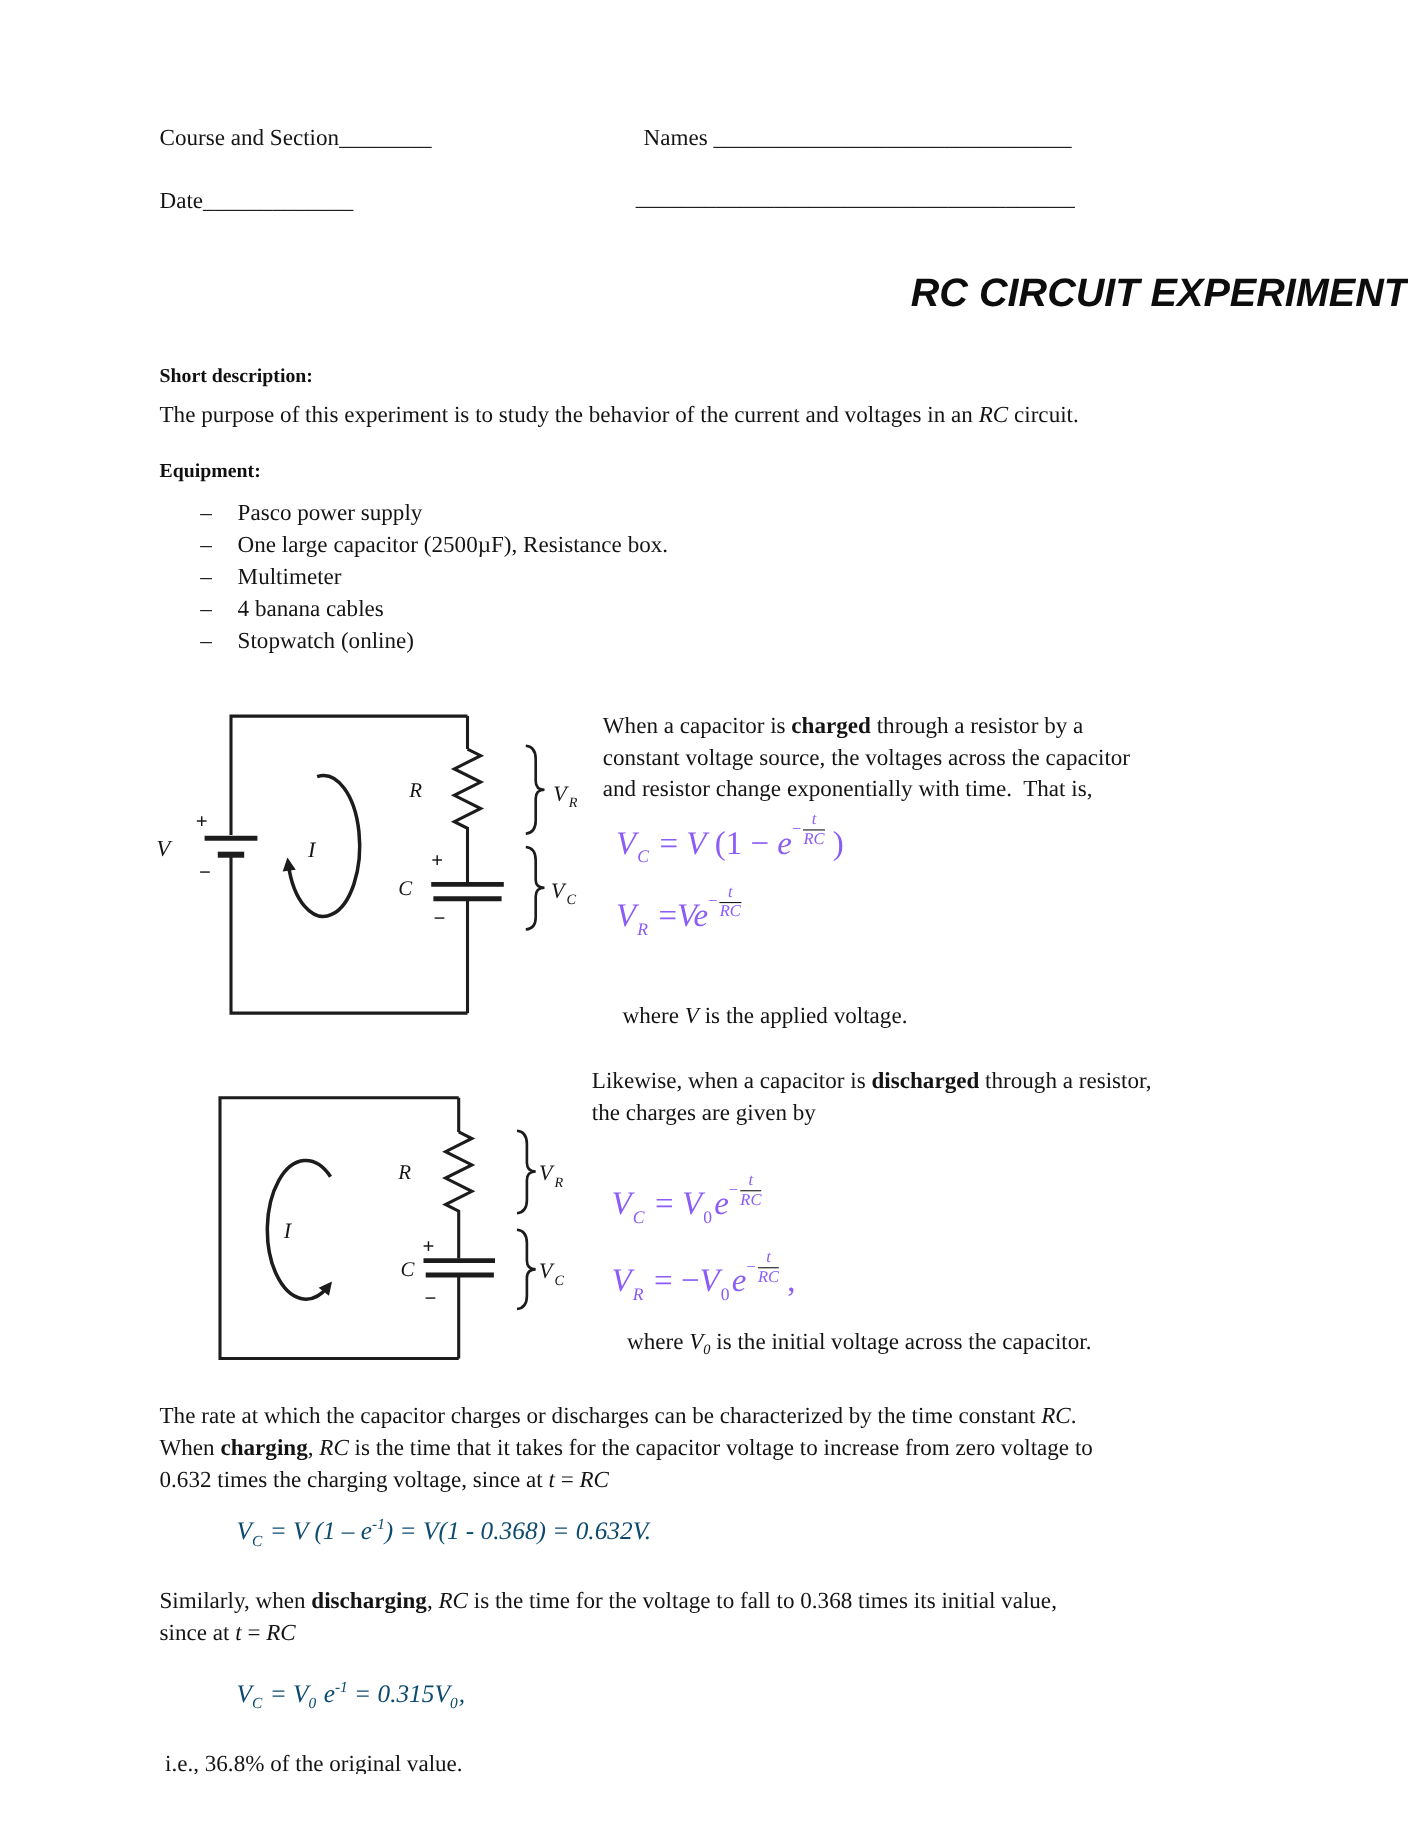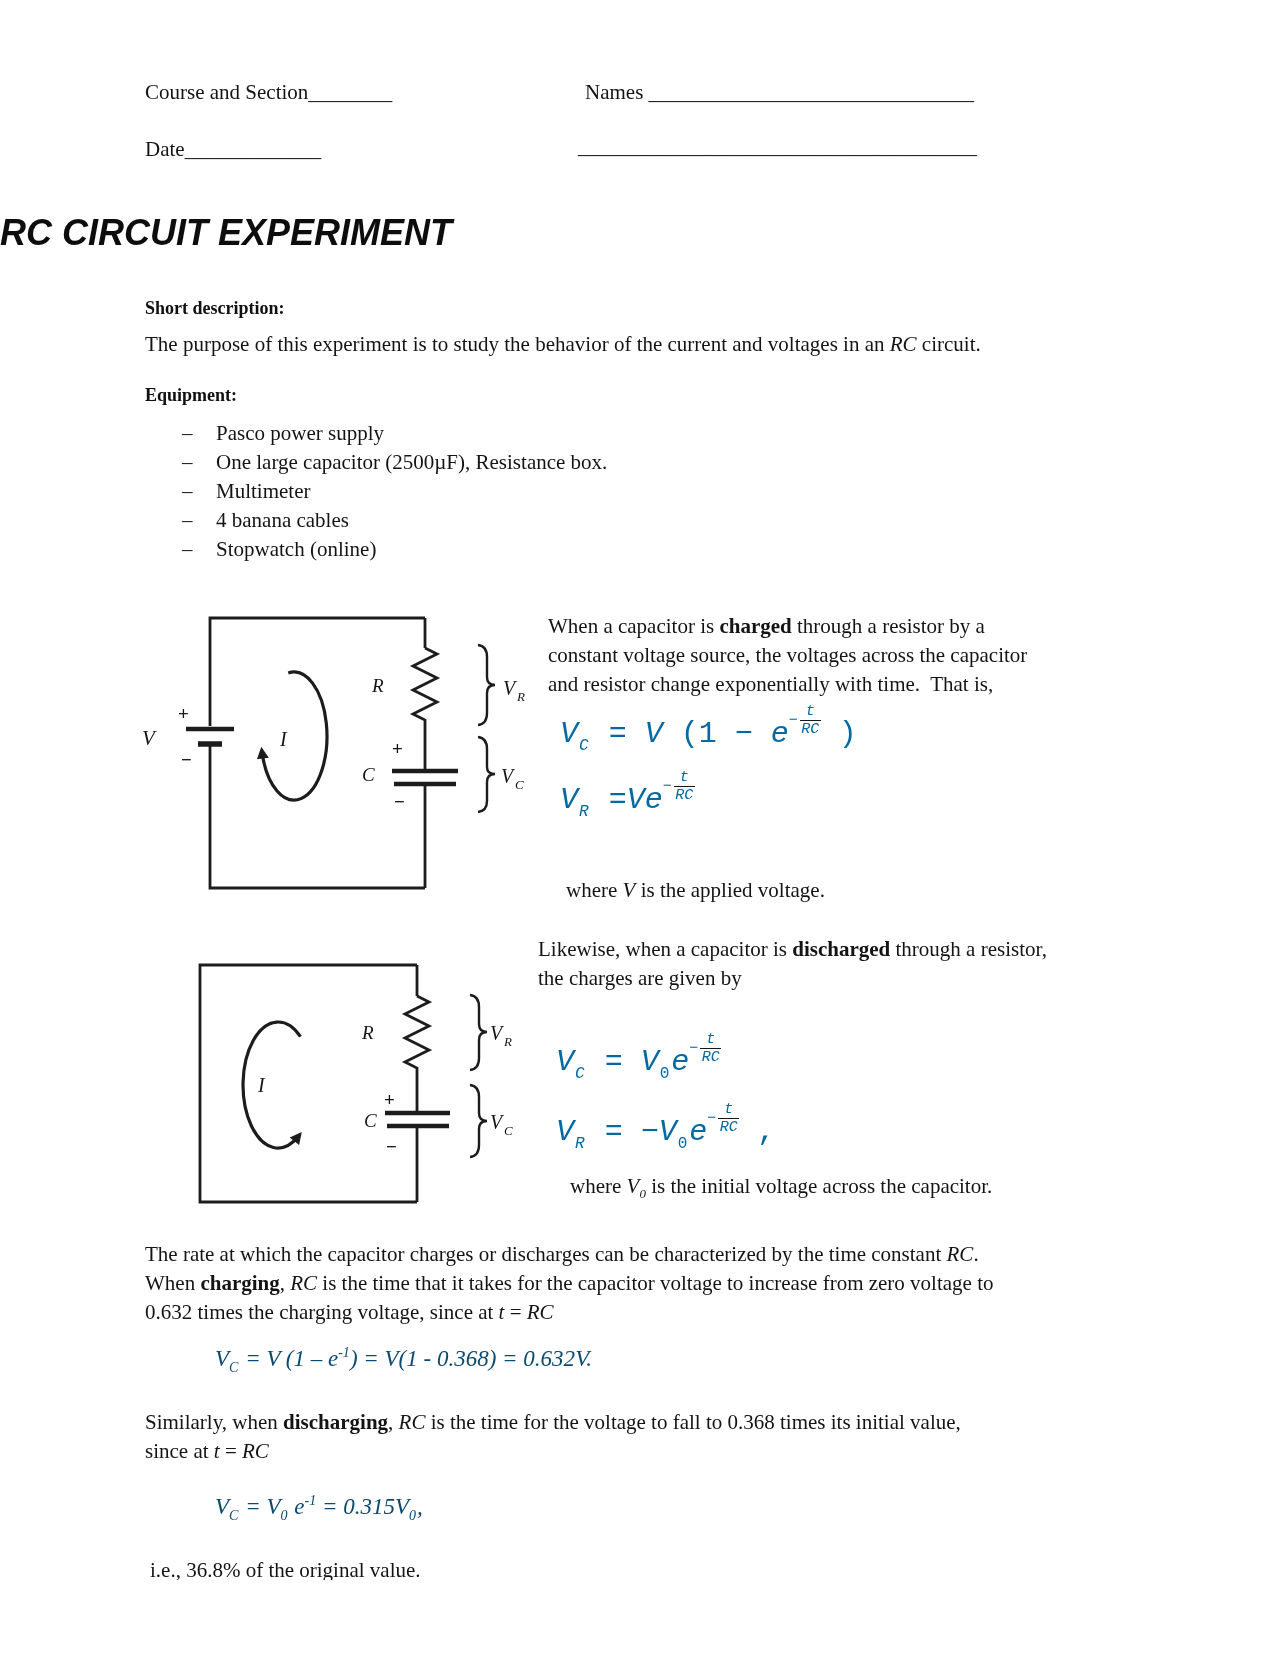--- a/index.html
+++ b/index.html
@@ -1,29 +1,29 @@
 <!DOCTYPE html>
 <html><head>
 <meta charset="utf-8">
 <style>
   html,body{margin:0;padding:0;background:#ffffff;}
   .page{position:relative;width:1280px;height:1580px;background:#ffffff;overflow:hidden;
-        font-family:"Liberation Serif",serif;color:#141414;}
+        font-family:"Liberation Serif",serif;color:#141414;margin-top:33px;}
   .t{position:absolute;font-family:"Liberation Serif",serif;font-size:21px;line-height:29px;
      color:#141414;white-space:nowrap;}
   .bold{font-weight:bold;}
   .it{font-style:italic;}
   .heading{position:absolute;font-family:"Liberation Serif",serif;font-weight:bold;font-size:18px;color:#101010;white-space:nowrap;}
-  .title{position:absolute;left:0;right:0;text-align:left;font-family:"Liberation Sans",sans-serif;
+  .title{position:absolute;left:0;right:0;text-align:right;font-family:"Liberation Sans",sans-serif;
          font-weight:bold;font-style:italic;font-size:36px;color:#0d0d0d;}
   .eq{position:absolute;left:182px;top:421px;font-size:21px;}
   .eqrow{display:flex;height:29px;align-items:baseline;}
   .eqdash{width:34px;}
-  .formula{position:absolute;font-family:Liberation Mono, monospace;font-size:30px;line-height:36px;
-           color:#0369a1;white-space:nowrap;}
+  .formula{position:absolute;font-family:Liberation Serif, serif;font-size:30px;line-height:36px;
+           color:#8b5cf6;white-space:nowrap;}
   .formula .sub{font-size:16px;font-style:italic;position:relative;top:8px;margin:0 2px 0 1px;}
   .formula .sub0{font-size:16px;position:relative;top:8px;margin:0 2px 0 1px;}
   .efrac{display:inline-flex;align-items:center;position:relative;top:-18px;font-size:15px;
          line-height:1.05;}
   .efrac .stack{display:inline-block;text-align:center;margin-left:2px;}
   .efrac .num{display:block;border-bottom:1.4px solid #161616;padding:0 6px 1px;font-style:italic;}
   .efrac .den{display:block;padding-top:1px;font-style:italic;}
   .iformula{position:absolute;font-family:"Liberation Serif",serif;font-size:23px;font-style:italic;
             color:#0c4a6e;white-space:nowrap;}
   .iformula .sub{font-size:14px;position:relative;top:6px;margin-right:1px;}

